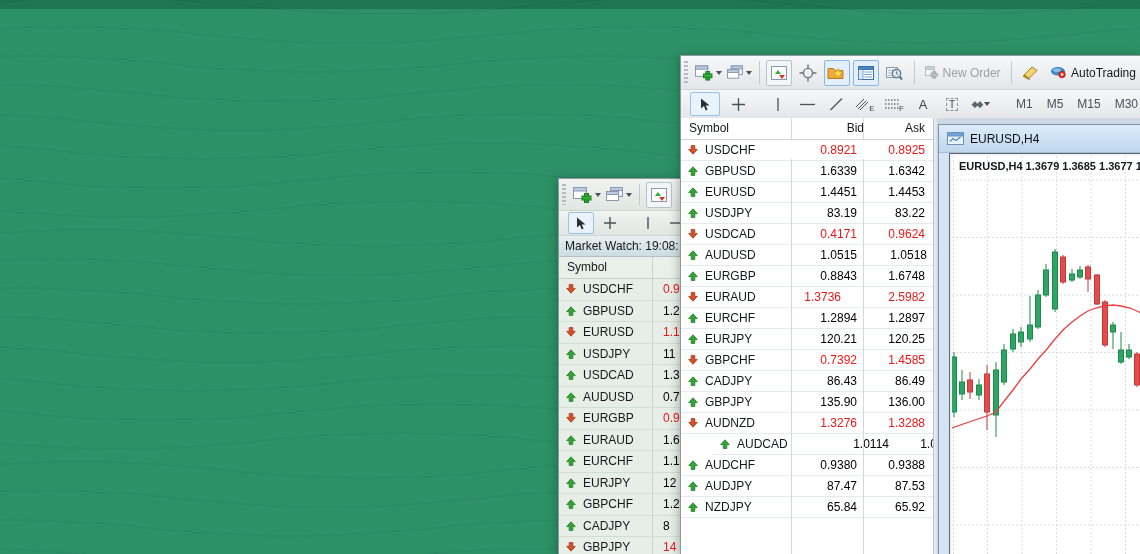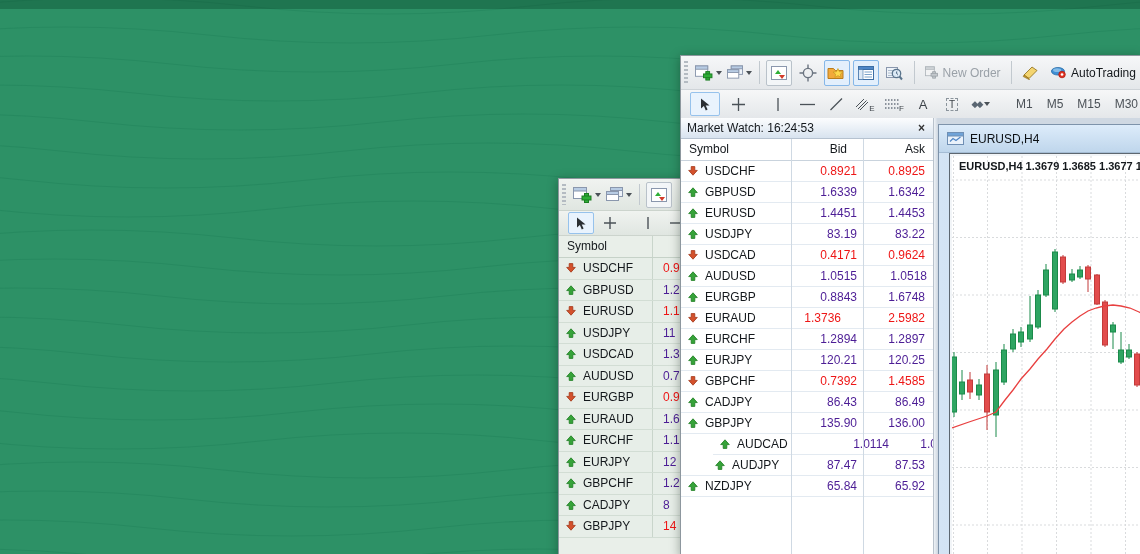--- a/index.html
+++ b/index.html
@@ -34,21 +34,21 @@
             padding:0 6px;background:linear-gradient(#fcfdfe,#d8e3ef);
             border-bottom:1px solid #b6c2d0;white-space:nowrap;overflow:hidden;}
   .mw-title .x{margin-left:auto;font-weight:bold;font-size:12px;color:#333;padding:0 2px;}
   .mw-head{position:relative;height:21px;background:#fff;border-bottom:1px solid #c9d3dd;
            font-size:12px;color:#14181c;}
   .mw-rows{position:relative;background:#fff;}
   .mwrow{position:relative;height:20px;border-bottom:1px solid #e3eaf1;
          display:flex;align-items:center;font-size:12px;color:#14181c;}
   .cell.sym{display:flex;align-items:center;gap:7px;padding-left:7px;}
   .num{position:absolute;text-align:right;}
-  .up-num{color:#4c1d95;} .down-num{color:#ee1616;}
+  .up-num{color:#000000;} .down-num{color:#ee1616;}
   .dir.up path{fill:#36a339;stroke:#1d7c21;} .dir.down path{fill:#d4512c;stroke:#a23617;}
   .coldiv{position:absolute;top:0;bottom:0;width:1px;background:#cfd9e3;}
   
   #backwin{left:558px;top:178px;width:123px;height:376px;background:#e9efe9;z-index:1;}
   #backwin .toolbar{background:linear-gradient(#f0f3f0,#e0e6e1);border-bottom-color:#ccd4cd;}
   #backwin .mw-title{background:linear-gradient(#e9f0f1,#cbdce1);border-bottom-color:#b2c2c4;}
   #backwin .mw-head{background:#e9efe9;border-bottom-color:#c6d2c8;}
   #backwin .mwrow{height:20.5px;background:#e7eee8;border-bottom-color:#d2ddd4;}
   #backwin .coldiv{background:#c9d5cb;}
   
@@ -154,20 +154,23 @@
         <svg width="12" height="14" viewBox="0 0 12 14">
           <path d="M6 1 V13" stroke="#4a5157" stroke-width="1.4"></path>
         </svg>
       </div>
       <div class="tbtn" style="height:20px">
         <svg width="16" height="14" viewBox="0 0 16 14">
           <path d="M1 7 H15" stroke="#4a5157" stroke-width="1.4"></path>
         </svg>
       </div>
     </div>
+    <div class="mw-title">
+      <span>Market Watch: 19:08:</span>
+    </div>
     <div class="mw-head">
       <span style="position:absolute;left:8px;top:3px">Symbol</span>
       <div class="coldiv" style="left:93px"></div>
     </div>
     <div class="mw-rows" id="back-rows">
         <div class="mwrow">
           <span class="cell sym">
             <svg class="dir down" width="10" height="10" viewBox="0 0 10 10">
   <path d="M5 9.2 L0.7 4.4 H3.2 V0.6 H6.8 V4.4 H9.3 Z" stroke-width="0.8"></path>
             </svg>
@@ -440,27 +443,23 @@
           <span class="tf">M1</span>
           <span class="tf">M5</span>
           <span class="tf">M15</span>
           <span class="tf">M30</span>
         </div>
     </div>
 
     <div id="fw-body">
 
       <div id="mwpanel">
-        <div class="mw-title">
-          <span>Market Watch: 16:24:53</span>
-          <span class="x">×</span>
-        </div>
         <div class="mw-head">
           <span style="position:absolute;left:8px;top:3px">Symbol</span>
-          <span class="num" style="left:110px;width:56px;top:3px">Bid</span>
+          <span class="num" style="left:110px;width:73px;top:3px">Bid</span>
           <span class="num" style="left:182px;width:62px;top:3px">Ask</span>
           <div class="coldiv" style="left:110px"></div>
           <div class="coldiv" style="left:182px"></div>
         </div>
         <div class="mw-rows" id="front-rows">
             <div class="mwrow" style="height: 20px;">
               <span class="cell sym">
                 <svg class="dir down" width="10" height="10" viewBox="0 0 10 10">
   <path d="M5 9.2 L0.7 4.4 H3.2 V0.6 H6.8 V4.4 H9.3 Z" stroke-width="0.8"></path>
                 </svg>
@@ -582,31 +581,51 @@
             <div class="mwrow" style="height: 20px;">
               <span class="cell sym">
                 <svg class="dir up" width="10" height="10" viewBox="0 0 10 10">
   <path d="M5 0.8 L9.3 5.6 H6.8 V9.4 H3.2 V5.6 H0.7 Z" stroke-width="0.8"></path>
                 </svg>
        <span>GBPJPY</span>
               </span>
      <span class="num up-num" style="left:110px;width:66px">135.90</span>
      <span class="num up-num" style="left:182px;width:62px">136.00</span>
             </div>
+            <div class="mwrow" style="height: 20px;">
+              <span class="cell sym">
+                <svg class="dir down" width="10" height="10" viewBox="0 0 10 10">
+  <path d="M5 9.2 L0.7 4.4 H3.2 V0.6 H6.8 V4.4 H9.3 Z" stroke-width="0.8"></path>
+                </svg>
+       <span>AUDNZD</span>
+              </span>
+     <span class="num down-num" style="left:110px;width:66px">1.3276</span>
+     <span class="num down-num" style="left:182px;width:62px">1.3288</span>
+            </div>
             <div class="mwrow" style="height: 20px; margin-left: 32px;">
               <span class="cell sym">
                 <svg class="dir up" width="10" height="10" viewBox="0 0 10 10">
   <path d="M5 0.8 L9.3 5.6 H6.8 V9.4 H3.2 V5.6 H0.7 Z" stroke-width="0.8"></path>
                 </svg>
        <span>AUDCAD</span>
               </span>
      <span class="num up-num" style="left:110px;width:66px">1.0114</span>
      <span class="num up-num" style="left:182px;width:62px">1.0124</span>
             </div>
-            <div class="mwrow" style="height: 20px; padding-left: 27px;">
+            <div class="mwrow" style="height: 20px;">
+              <span class="cell sym">
+                <svg class="dir up" width="10" height="10" viewBox="0 0 10 10">
+  <path d="M5 0.8 L9.3 5.6 H6.8 V9.4 H3.2 V5.6 H0.7 Z" stroke-width="0.8"></path>
+                </svg>
+       <span>AUDCHF</span>
+              </span>
+     <span class="num up-num" style="left:110px;width:66px">0.9380</span>
+     <span class="num up-num" style="left:182px;width:62px">0.9388</span>
+            </div>
+            <div class="mwrow" style="height: 20px;">
               <span class="cell sym">
                 <svg class="dir up" width="10" height="10" viewBox="0 0 10 10">
   <path d="M5 0.8 L9.3 5.6 H6.8 V9.4 H3.2 V5.6 H0.7 Z" stroke-width="0.8"></path>
                 </svg>
        <span>AUDJPY</span>
               </span>
      <span class="num up-num" style="left:110px;width:66px">87.47</span>
      <span class="num up-num" style="left:182px;width:62px">87.53</span>
             </div>
             <div class="mwrow" style="height: 20px;">

